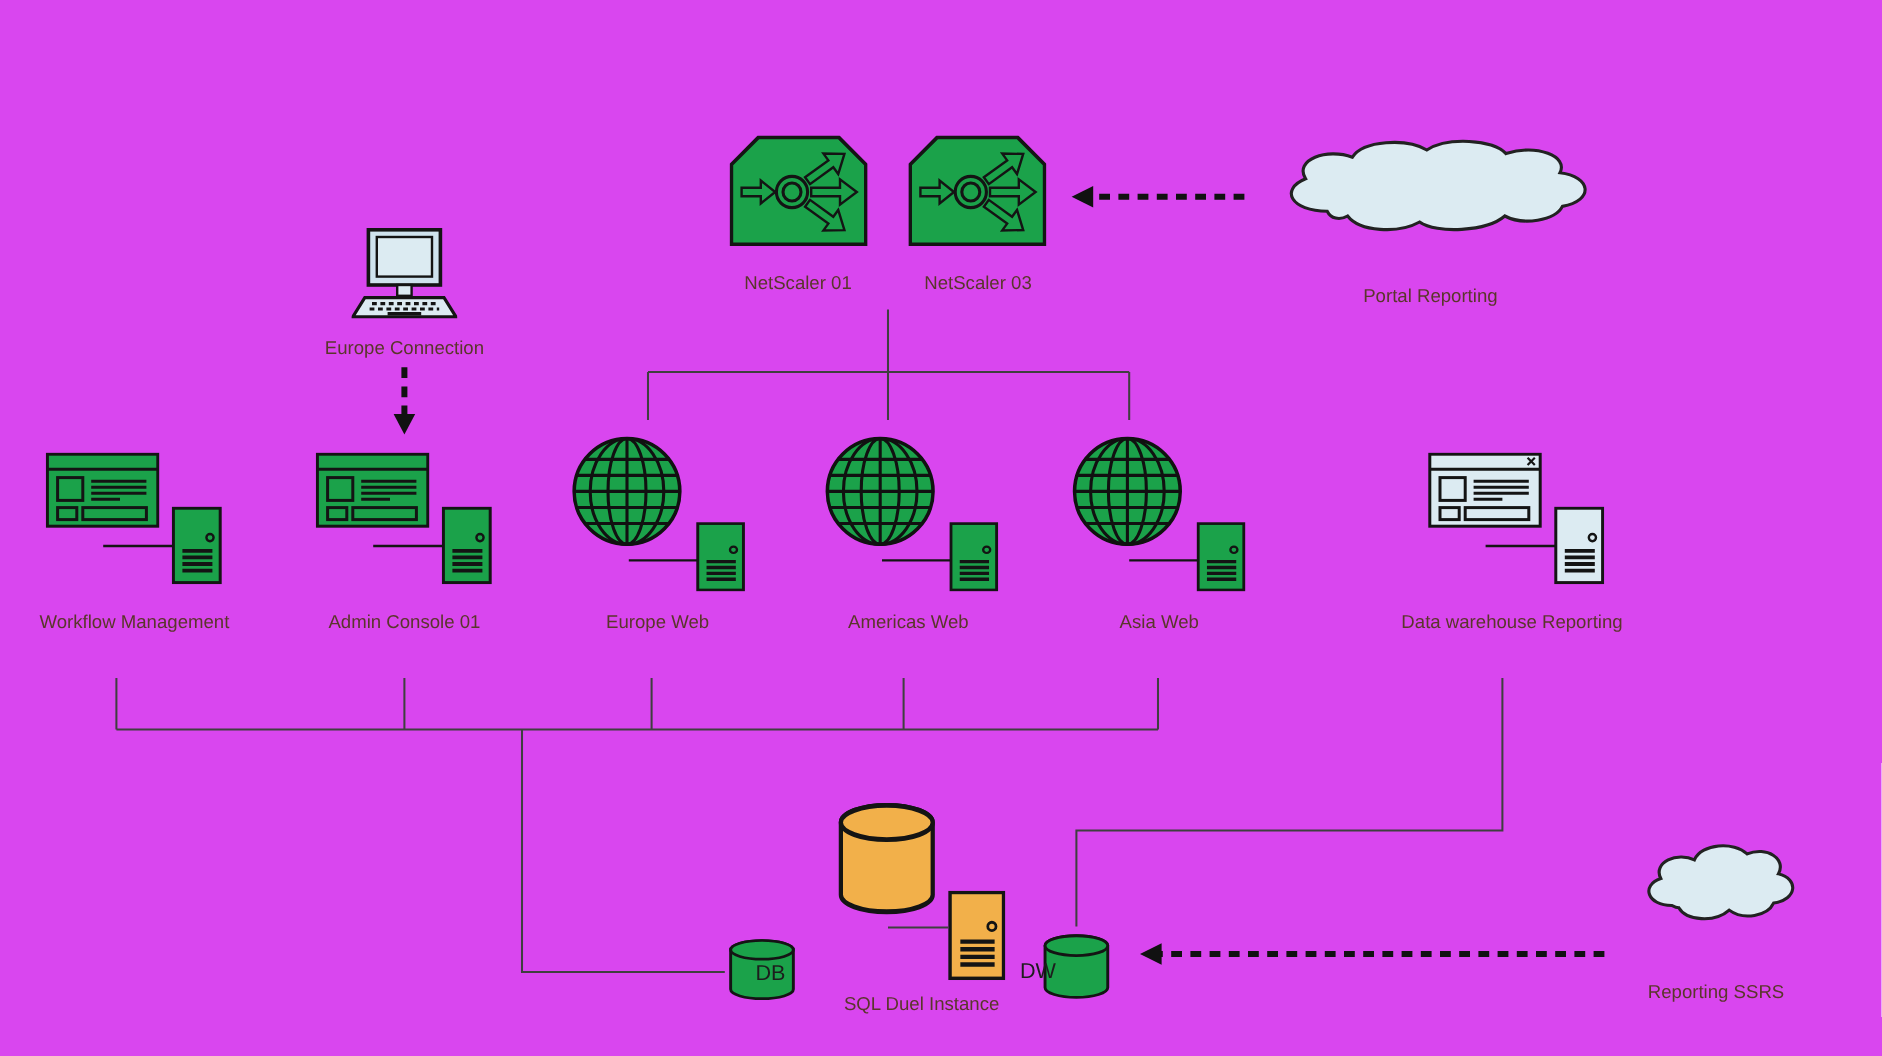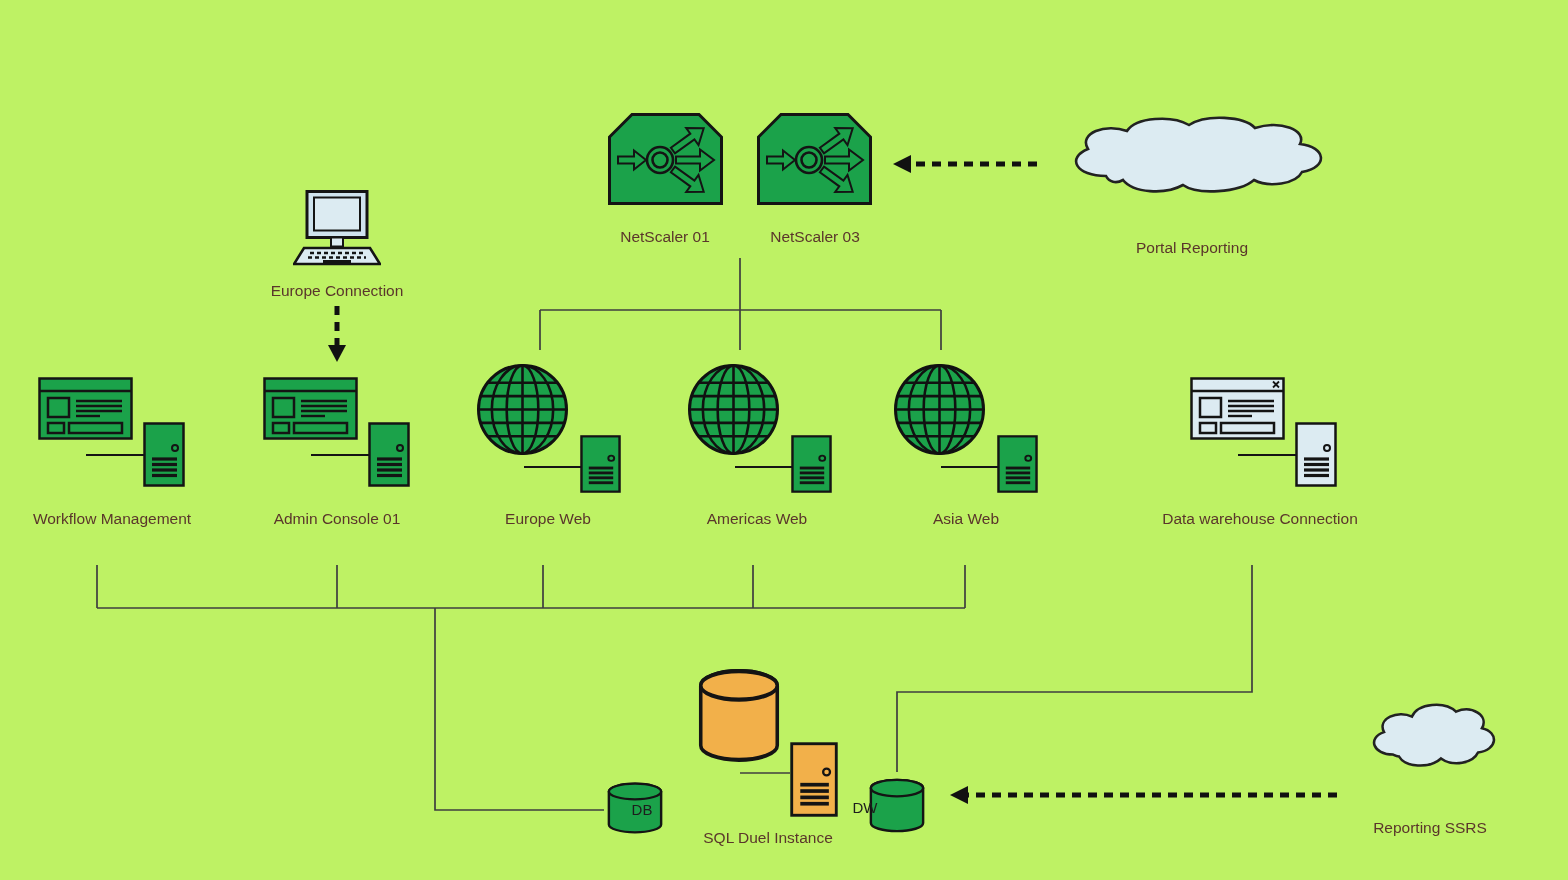--- a/index.html
+++ b/index.html
@@ -1,25 +1,25 @@
 <!DOCTYPE html>
 <html><head>
 <meta charset="utf-8">
 <style>
   html,body{margin:0;padding:0;background:#fff;}
   #canvas{
-    position:relative;width:1568px;height:880px;background:#bef264;overflow:hidden;
+    position:relative;width:1568px;height:880px;background:#d946ef;overflow:hidden;
     font-family:"Liberation Sans", sans-serif;
   }
   .node{position:absolute;}
   .label{
     position:absolute;transform:translateX(-50%);
     font-size:15.5px;color:#5a362b;white-space:nowrap;text-align:center;
   }
-  .label.dark{color:#1d1d1d;font-size:15px;padding-left:14px;}
+  .label.dark{color:#1d1d1d;font-size:18px;padding-left:14px;}
   #underlay{position:absolute;left:0;top:0;}
   .c-green{color:#1ba24a;}
   .c-blue{color:#dcebf2;}
   .c-orange{color:#f2b04a;}
 </style>
 </head>
 <body>
 
 <svg width="0" height="0" style="position:absolute" aria-hidden="true">
   <defs>
@@ -214,21 +214,21 @@
   </div>
   <div class="label" style="left:966px;top:510px">Asia Web</div>
 
   <div class="node" style="left:1190px;top:377px">
     <svg width="150" height="112">
       <use href="#sym-appwin-x" width="95" height="63" class="c-blue"></use>
       <line x1="48" y1="78" x2="107" y2="78" stroke="#141414" stroke-width="2"></line>
       <use href="#sym-server" x="105" y="45" width="42" height="65" class="c-blue"></use>
     </svg>
   </div>
-  <div class="label" style="left:1260px;top:510px">Data warehouse Connection</div>
+  <div class="label" style="left:1260px;top:510px">Data warehouse Reporting</div>
 
   <div class="node" style="left:698px;top:668px">
     <svg width="82" height="95" class="c-orange">
         <use href="#sym-cylinder" width="82" height="95"></use>
       </svg>
   </div>
   <div class="node" style="left:790px;top:742px">
     <svg width="48" height="75" class="c-orange">
         <use href="#sym-server" width="48" height="75"></use>
       </svg>

